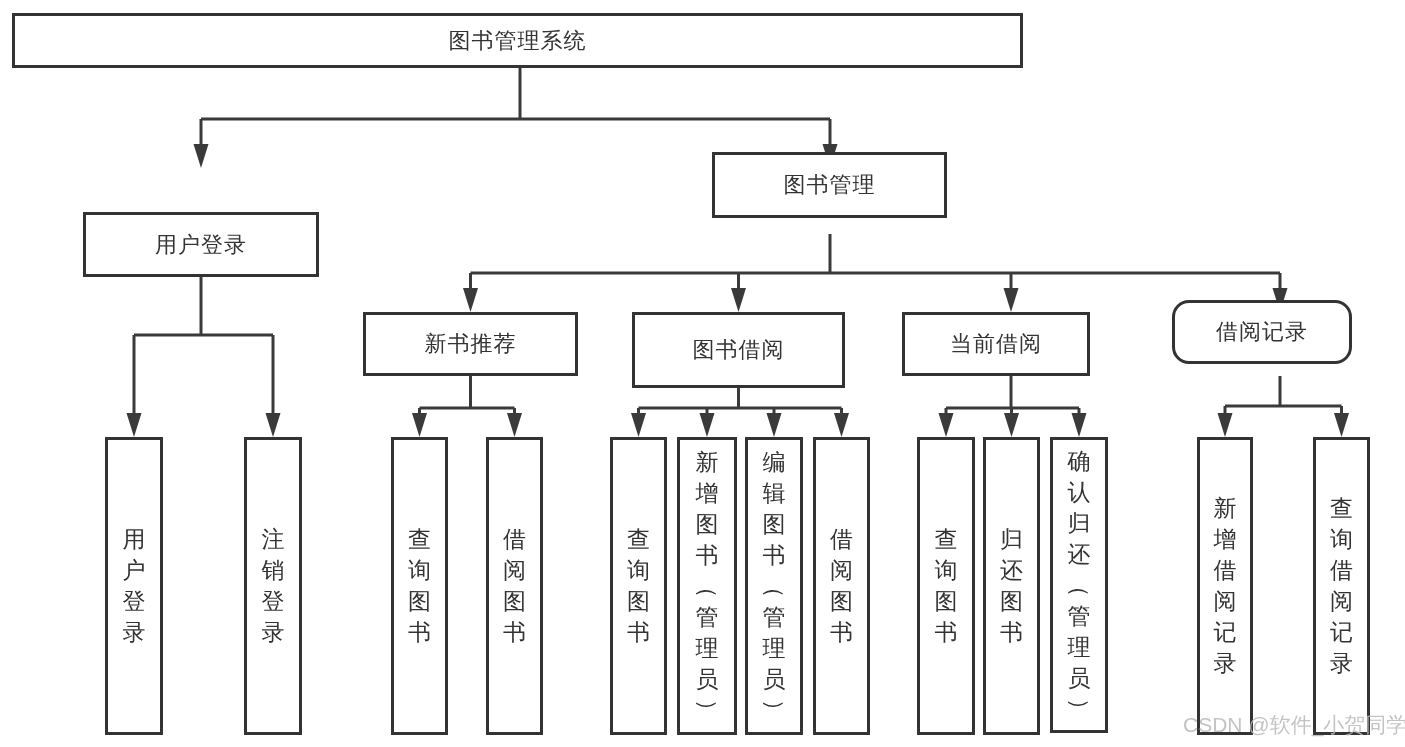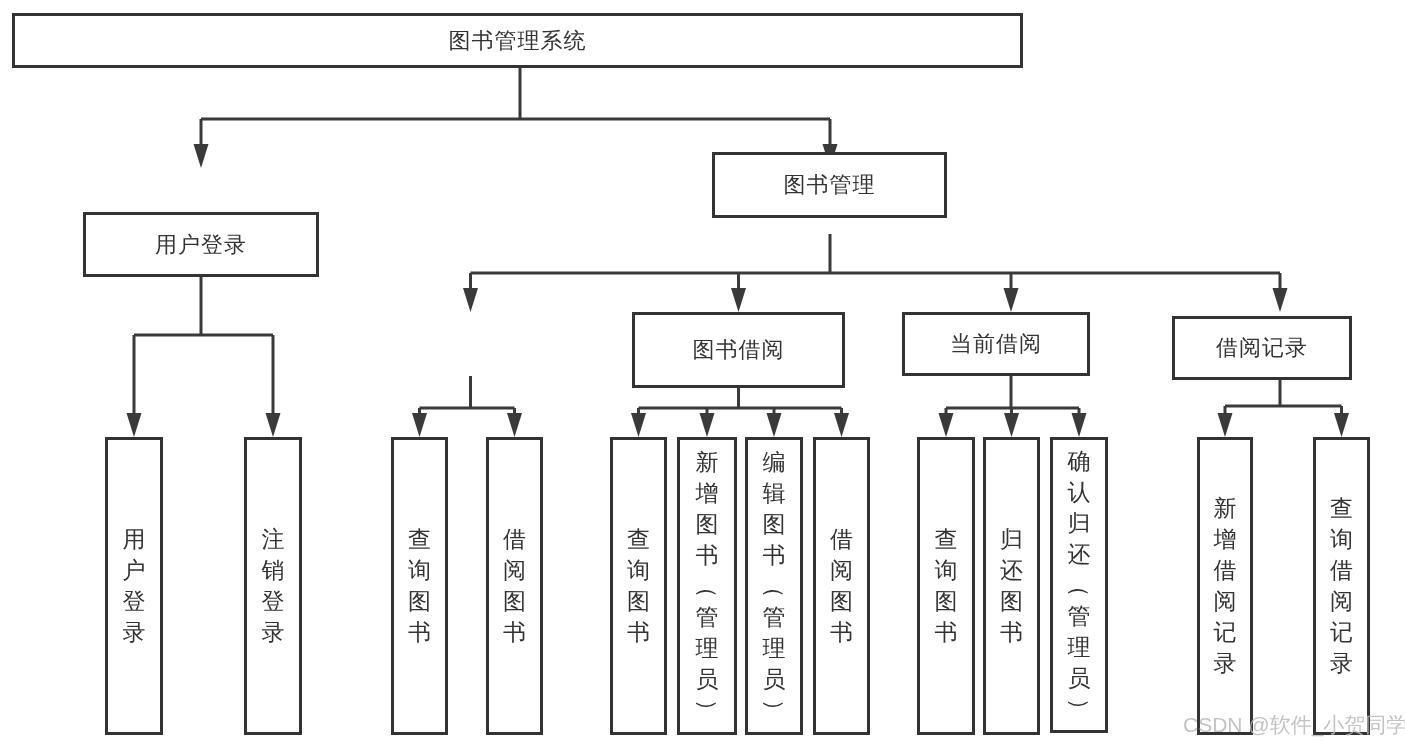--- a/index.html
+++ b/index.html
@@ -136,23 +136,24 @@
       <line class="cline" x1="1341.5" y1="406" x2="1341.5" y2="417"></line>
       <polygon class="ahead" points="1334,413 1349,413 1341.5,437"></polygon>
     </g>
   </svg>
 
   <div class="node hnode" style="left:12px; top:13px; width:1011px; height:55px;">图书管理系统</div>
 
   <div class="node hnode" style="left:83px; top:168px; width:236px; height:65px;margin-top:44px;">用户登录</div>
   <div class="node hnode" style="left:712px; top:152px; width:235px; height:66px;">图书管理</div>
 
+  <div class="node hnode" style="left:363px; top:312px; width:215px; height:64px;">新书推荐</div>
   <div class="node hnode" style="left:632px; top:312px; width:213px; height:76px;">图书借阅</div>
   <div class="node hnode" style="left:902px; top:312px; width:188px; height:64px;">当前借阅</div>
-  <div class="node hnode" style="left:1172px; top:316px; width:180px; height:64px;">借阅记录</div>
+  <div class="node hnode" style="left:1172px; top:300px; width:180px; height:64px;border-radius:17px;">借阅记录</div>
 
   <div class="node vnode" style="left:105px; top:437px; width:58px; height:298px;">
       <span class="vchar">用</span>
       <span class="vchar">户</span>
       <span class="vchar">登</span>
       <span class="vchar">录</span>
     </div>
   <div class="node vnode" style="left:244px; top:437px; width:58px; height:298px;">
       <span class="vchar">注</span>
       <span class="vchar">销</span>

